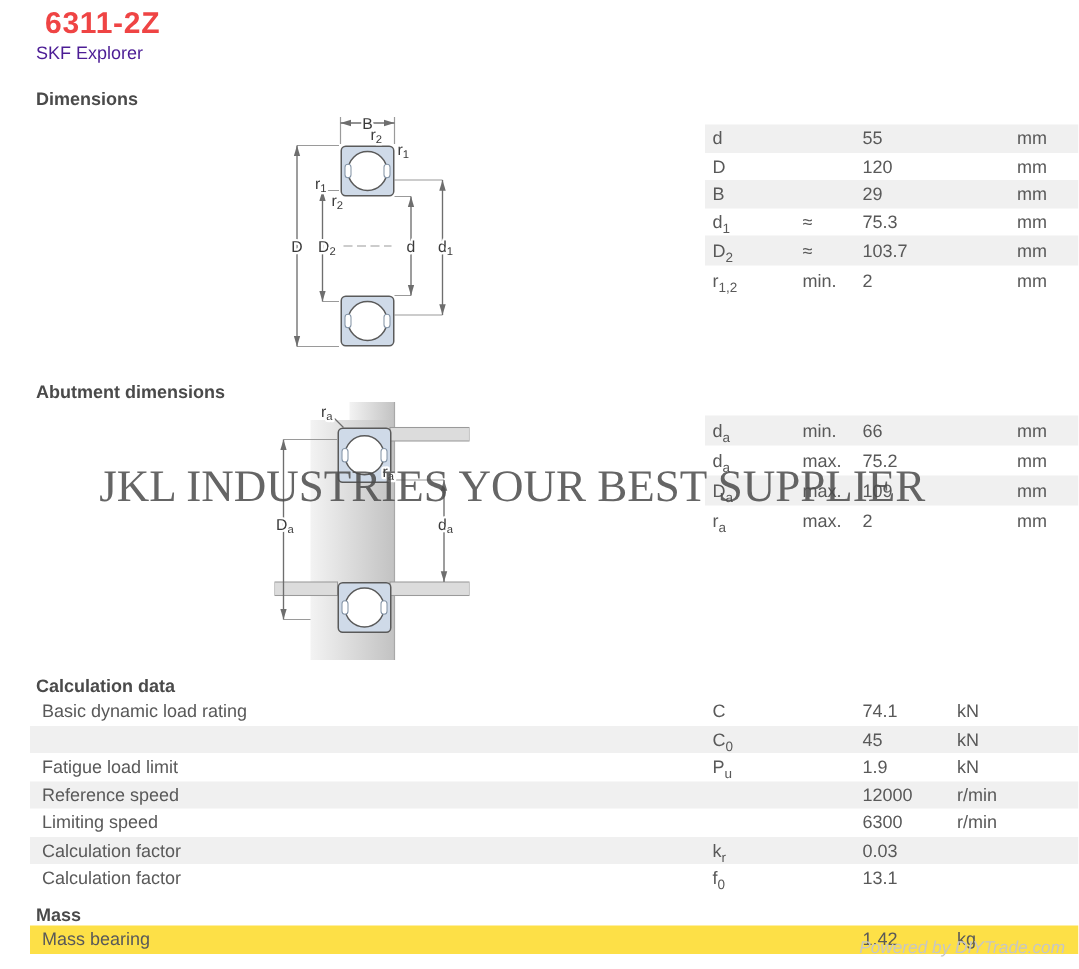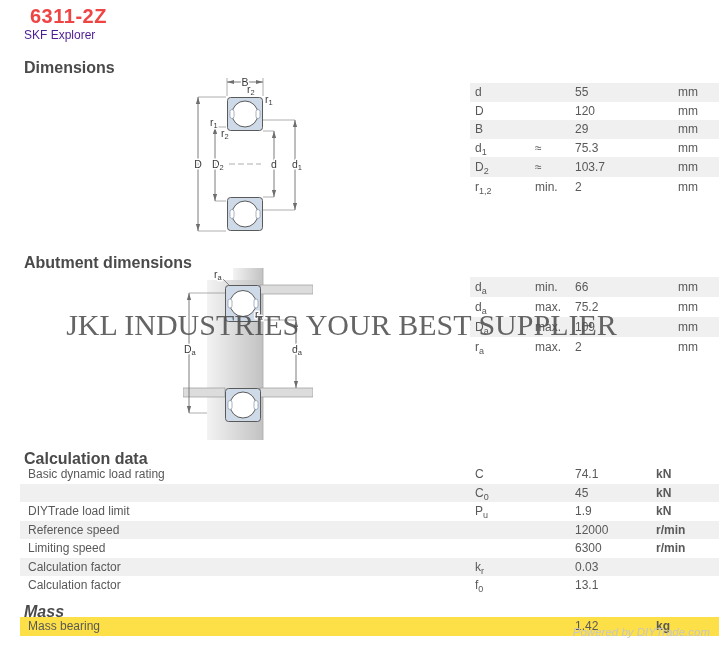--- a/index.html
+++ b/index.html
@@ -4,31 +4,31 @@
 <title>6311-2Z</title>
 <style>
   html,body{margin:0;padding:0;}
   body{
     width:719px;height:646px;background:#ffffff;position:relative;overflow:hidden;
     font-family:"Liberation Sans","DejaVu Sans",sans-serif;color:#595959;
   }
   .abs{position:absolute;}
   #title{left:30px;top:5px;font-size:20px;font-weight:bold;color:#ef4444;letter-spacing:.5px;cursor:pointer;}
   #subtitle{left:24px;top:28px;font-size:12px;color:#4c1d95;}
-  .sec-head{font-size:16px;font-weight:bold;color:#4a4a4a;}
+  .sec-head{font-size:12px;font-weight:bold;color:#4a4a4a;}
   .tbl{position:absolute;}
   .t-row{position:relative;}
   .h185{height:18.5px;line-height:18.5px;}
   .h20{height:20px;line-height:20px;}
   .h19{height:19px;line-height:19px;}
   .shade{background:#f0f0f0;}
   .shade-light{background:#fde047;}
   .cell{position:absolute;top:0;font-size:12px;color:#595959;white-space:nowrap;}
   .c-sym{left:5px;}  .c-qual{left:65px;} .c-val{left:105px;} .c-unit{left:208px;}
-  .c-label{left:8px;} .c-sym2{left:455px;} .c-val2{left:555px;} .c-unit2{left:636px;font-weight:bold;}
+  .c-label{left:8px;} .c-sym2{left:455px;} .c-val2{left:555px;} .c-unit2{left:618px;}
   sub{font-size:9px;line-height:0;}
   #watermark{
     left:0;top:308px;width:683px;text-align:center;white-space:nowrap;
     font-size:30px;color:#4b4b4b;opacity:.85;z-index:60;pointer-events:none;font-family:Liberation Serif, serif;
   }
   #powered{
     right:9px;top:626px;font-size:11.5px;font-style:italic;color:#c6c6c6;z-index:60;
   }
   svg text{font-family:"Liberation Sans","DejaVu Sans",sans-serif;}
   .fl{font-size:10.5px;fill:#3a3a3a;paint-order:stroke;stroke:#ffffff;stroke-width:3px;stroke-linejoin:round;}
@@ -223,21 +223,21 @@
       <span class="cell c-sym2"><span>C</span><sub></sub></span>
       <span class="cell c-val2">74.1</span>
       <span class="cell c-unit2">kN</span>
     </div>
     <div class="t-row h185 shade">
       <span class="cell c-sym2"><span>C</span><sub>0</sub></span>
       <span class="cell c-val2">45</span>
       <span class="cell c-unit2">kN</span>
     </div>
     <div class="t-row h185">
-      <span class="cell c-label">DIYTrade load limit</span>
+      <span class="cell c-label">Fatigue load limit</span>
       <span class="cell c-sym2"><span>P</span><sub>u</sub></span>
       <span class="cell c-val2">1.9</span>
       <span class="cell c-unit2">kN</span>
     </div>
     <div class="t-row h185 shade">
       <span class="cell c-label">Reference speed</span>
       <span class="cell c-sym2"><span></span><sub></sub></span>
       <span class="cell c-val2">12000</span>
       <span class="cell c-unit2">r/min</span>
     </div>
@@ -254,21 +254,21 @@
       <span class="cell c-unit2"></span>
     </div>
     <div class="t-row h185">
       <span class="cell c-label">Calculation factor</span>
       <span class="cell c-sym2"><span>f</span><sub>0</sub></span>
       <span class="cell c-val2">13.1</span>
       <span class="cell c-unit2"></span>
     </div>
   </div>
 
-  <div class="abs sec-head" style="left:24px;top:603px;font-style:italic;">Mass</div>
+  <div class="abs sec-head" style="left:24px;top:603px;">Mass</div>
   <div class="tbl" style="left:20px;top:617px;width:699px;">
     <div class="t-row h19 shade-light">
       <span class="cell c-label">Mass bearing</span>
       <span class="cell c-val2">1.42</span>
       <span class="cell c-unit2">kg</span>
     </div>
   </div>
 
   <div class="abs" id="watermark">JKL INDUSTRIES YOUR BEST SUPPLIER</div>
   <div class="abs" id="powered">Powered by DIYTrade.com</div>

